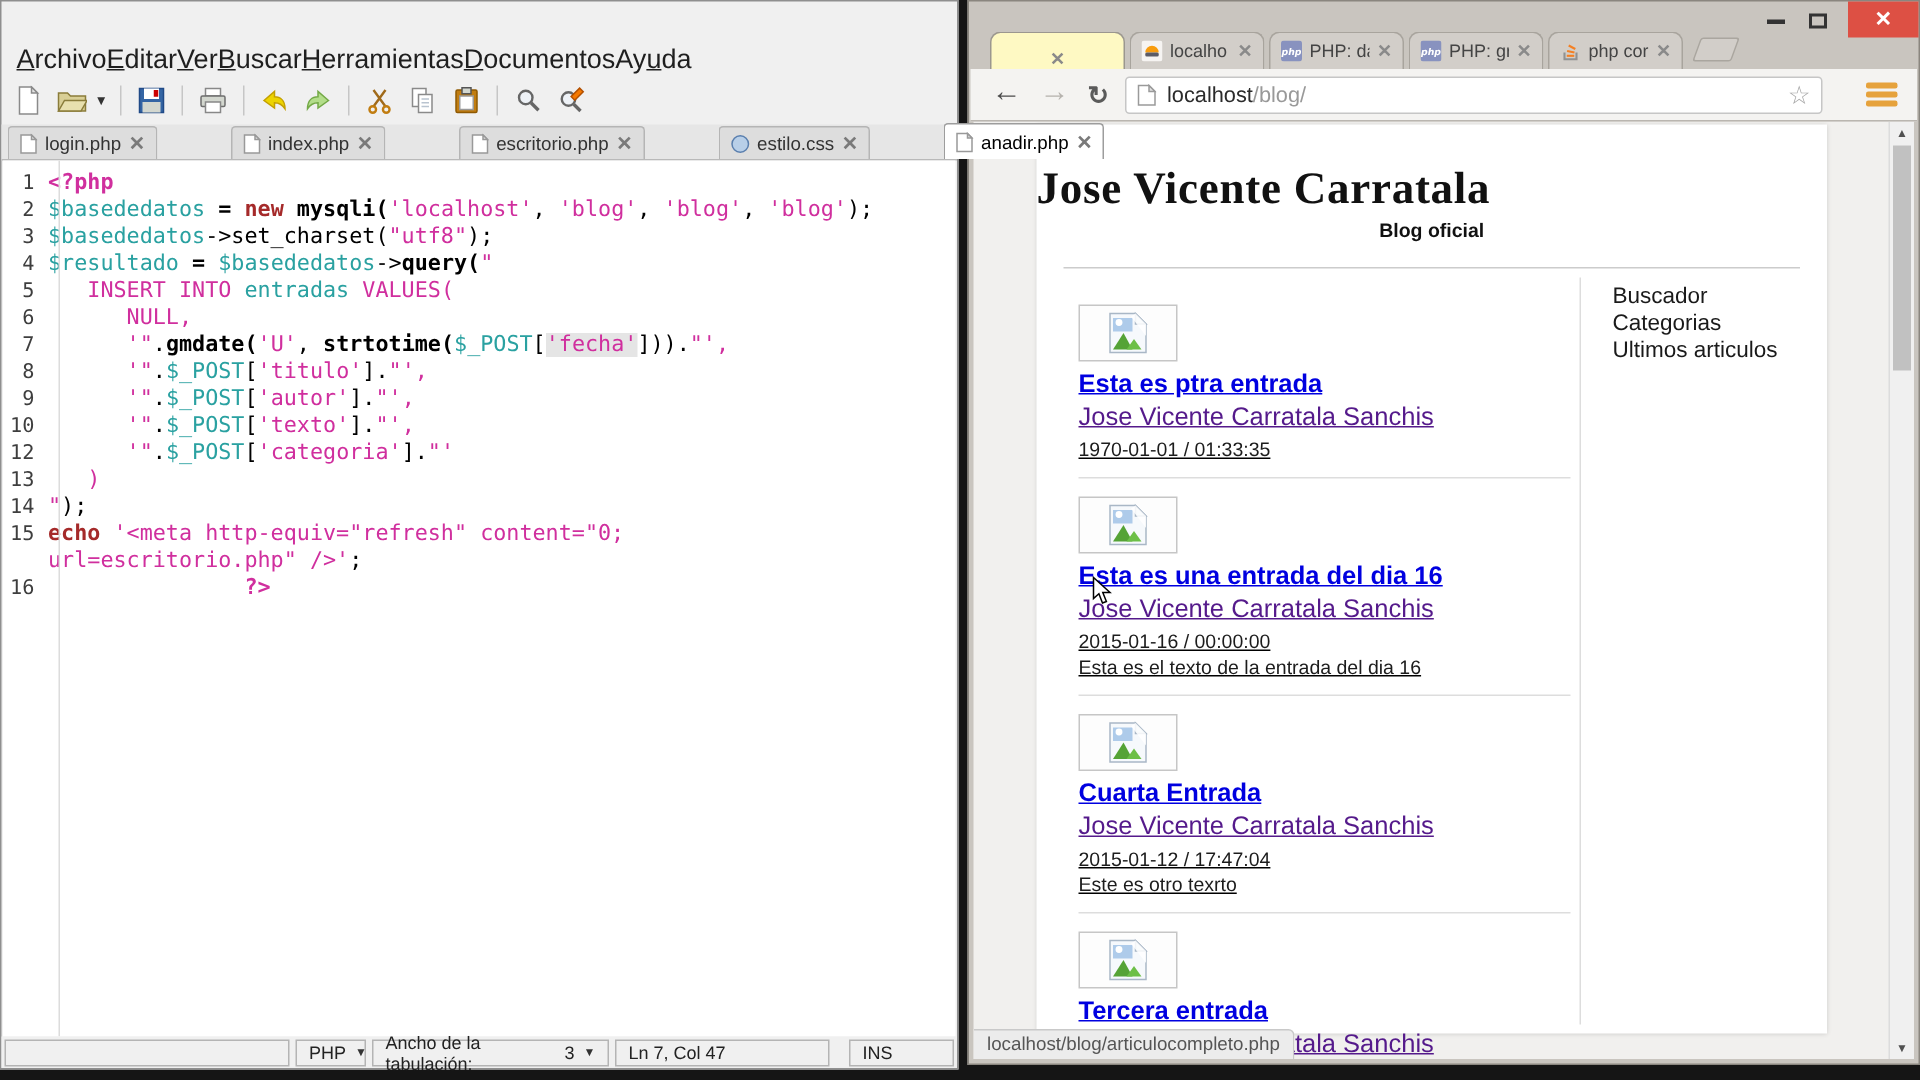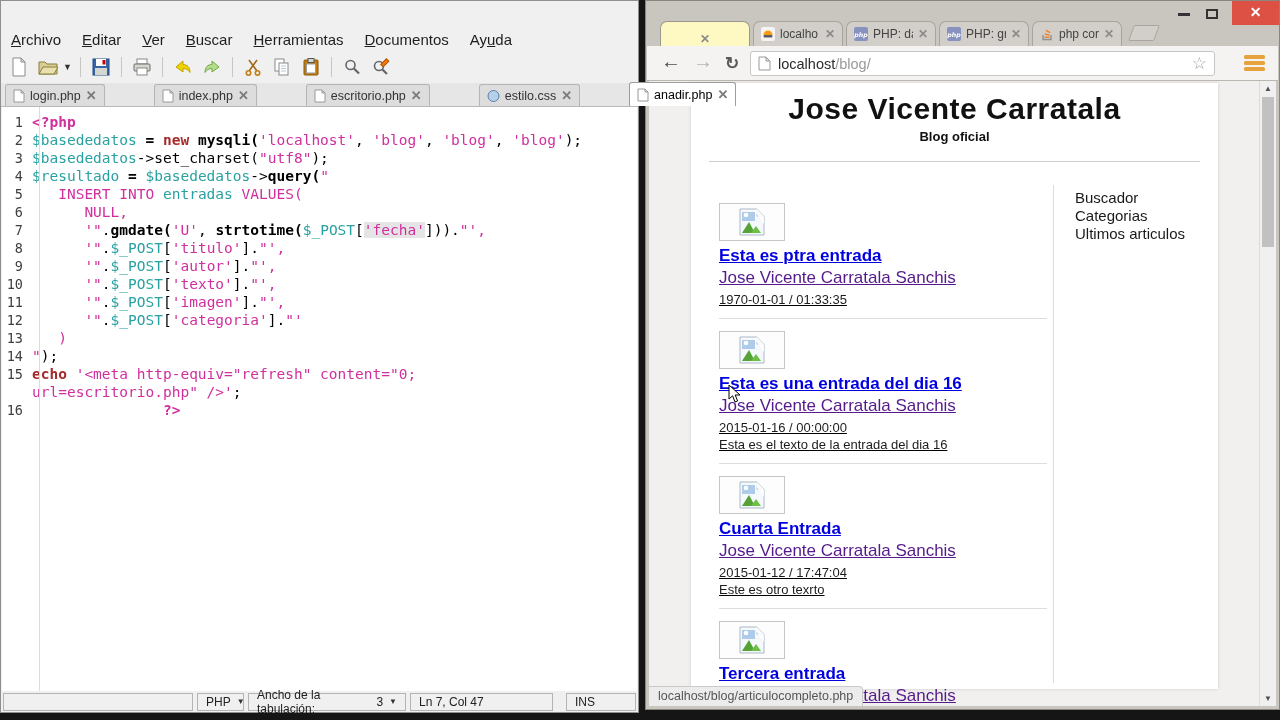--- a/index.html
+++ b/index.html
@@ -13,21 +13,21 @@
   #gedit-app-icon { position:absolute; left:7px; top:5px; }
   #gedit-watermark { position:absolute; left:27px; top:6px; font-size:11px; font-weight:bold; color:#1a1a1a; z-index:3; white-space:nowrap; }
   #gedit-title { position:absolute; left:55px; top:4px; font-size:13px; color:#3c3c3c; z-index:2; white-space:nowrap; }
   .gwbtns { position:absolute; right:0; top:0; height:24px; display:flex; align-items:center; }
   .gwb-min { width:12px; height:3px; background:#4a4a4a; margin-right:14px; }
   .gwb-max { width:13px; height:10px; border:2px solid #4a4a4a; margin-right:12px; }
   .gwb-close { width:40px; height:24px; background:#c9c9c9; color:#f2f2f2; font-weight:bold;
                font-size:15px; text-align:center; line-height:23px; }
 
   #gedit-menubar { position:absolute; left:0; top:26px; right:0; height:24px; display:flex;
-                   align-items:center; padding-left:10px; gap:21px; font-size:15px; color:#1f1f1f; }
+                   align-items:center; padding-left:10px; font-size:18px; color:#1f1f1f; }
   .menu-item u { text-decoration:underline; }
 
   #gedit-toolbar { position:absolute; left:0; top:50px; right:0; height:32px; display:flex;
                    align-items:center; padding-left:6px; gap:5px; }
   .tbtn { width:24px; height:24px; display:flex; align-items:center; justify-content:center; }
   .tsep { width:1px; height:20px; background:#c6c6c6; margin:0 3px; }
   .tdrop { font-size:9px; color:#333; margin-left:-2px; }
 
   #gedit-tabbar { position:absolute; left:0; top:82px; right:0; height:24px; display:flex;
                   align-items:flex-end; padding-left:4px; background:#e6e6e6; border-bottom:1px solid #b9b9b9;gap:48px; }
@@ -92,22 +92,22 @@
                 border:1px solid #c6c6c6; border-radius:3px; display:flex; align-items:center; padding:0 7px; }
   #addressbar .host { font-size:14.5px; color:#2b2b2b; margin-left:7px; }
   #addressbar .path { font-size:14.5px; color:#999; }
   #star-icon { margin-left:auto; color:#a6a6a6; font-size:17px; }
   #hamburger { position:absolute; right:13px; top:9px; display:flex; flex-direction:column; gap:2.5px; }
   #hamburger div { width:21px; height:3.5px; background:#e6a23c; border-radius:1.5px; }
 
   #chrome-view { position:absolute; left:3px; top:80px; right:3px; bottom:3px; background:#f1f0ee; overflow:hidden; }
   #blog-page { position:absolute; left:42px; top:2px; width:527px; height:606px; background:#fff;
                box-shadow:0 0 3px rgba(0,0,0,.15); }
-  #blog-title { margin-top:9px; text-align:center; font-size:30px; font-weight:bold; color:#111;
-                letter-spacing:.5px; }
+  #blog-title { margin-top:26px; text-align:left; font-size:30px; font-weight:bold; color:#111;
+                letter-spacing:.5px;font-family:Liberation Serif, serif; }
   #blog-subtitle { text-align:center; font-size:13px; font-weight:bold; color:#111; margin-top:3px; }
   #blog-hr { border-top:1px solid #ccc; margin:17px 18px 0; }
   #page-cols { position:absolute; top:100px; left:0; right:0; bottom:0; }
   #entries { position:absolute; left:28px; width:328px; top:0; padding-top:8px; }
   .entry { margin-top:12px;text-decoration:underline; }
   .thumb { width:66px; height:38px; border:1px solid #c6c6c6; background:#fdfdfd;
            display:flex; align-items:center; justify-content:center; }
   .etitle { display:inline-block; margin-top:5px; font-size:17px; font-weight:bold; color:#0000e0;
             text-decoration:underline; }
   .eauthor { display:inline-block; margin-top:2px; font-size:17px; color:#551a8b; text-decoration:underline; }
@@ -300,24 +300,20 @@
           <span class="cnum">8</span>
           <span class="ccode"><span class="c-p">      </span><span class="c-s">'"</span><span class="c-p">.</span><span class="c-v">$_POST</span><span class="c-p">[</span><span class="c-s">'titulo'</span><span class="c-p">].</span><span class="c-s">"',</span></span>
         </div>
         <div class="crow">
           <span class="cnum">9</span>
           <span class="ccode"><span class="c-p">      </span><span class="c-s">'"</span><span class="c-p">.</span><span class="c-v">$_POST</span><span class="c-p">[</span><span class="c-s">'autor'</span><span class="c-p">].</span><span class="c-s">"',</span></span>
         </div>
         <div class="crow">
           <span class="cnum">10</span>
           <span class="ccode"><span class="c-p">      </span><span class="c-s">'"</span><span class="c-p">.</span><span class="c-v">$_POST</span><span class="c-p">[</span><span class="c-s">'texto'</span><span class="c-p">].</span><span class="c-s">"',</span></span>
-        </div>
-        <div class="crow">
-          <span class="cnum">11</span>
-          <span class="ccode"><span class="c-p">      </span><span class="c-s">'"</span><span class="c-p">.</span><span class="c-v">$_POST</span><span class="c-p">[</span><span class="c-s">'imagen'</span><span class="c-p">].</span><span class="c-s">"',</span></span>
         </div>
         <div class="crow">
           <span class="cnum">12</span>
           <span class="ccode"><span class="c-p">      </span><span class="c-s">'"</span><span class="c-p">.</span><span class="c-v">$_POST</span><span class="c-p">[</span><span class="c-s">'categoria'</span><span class="c-p">].</span><span class="c-s">"'</span></span>
         </div>
         <div class="crow">
           <span class="cnum">13</span>
           <span class="ccode"><span class="c-p">   </span><span class="c-s">)</span></span>
         </div>
         <div class="crow">

